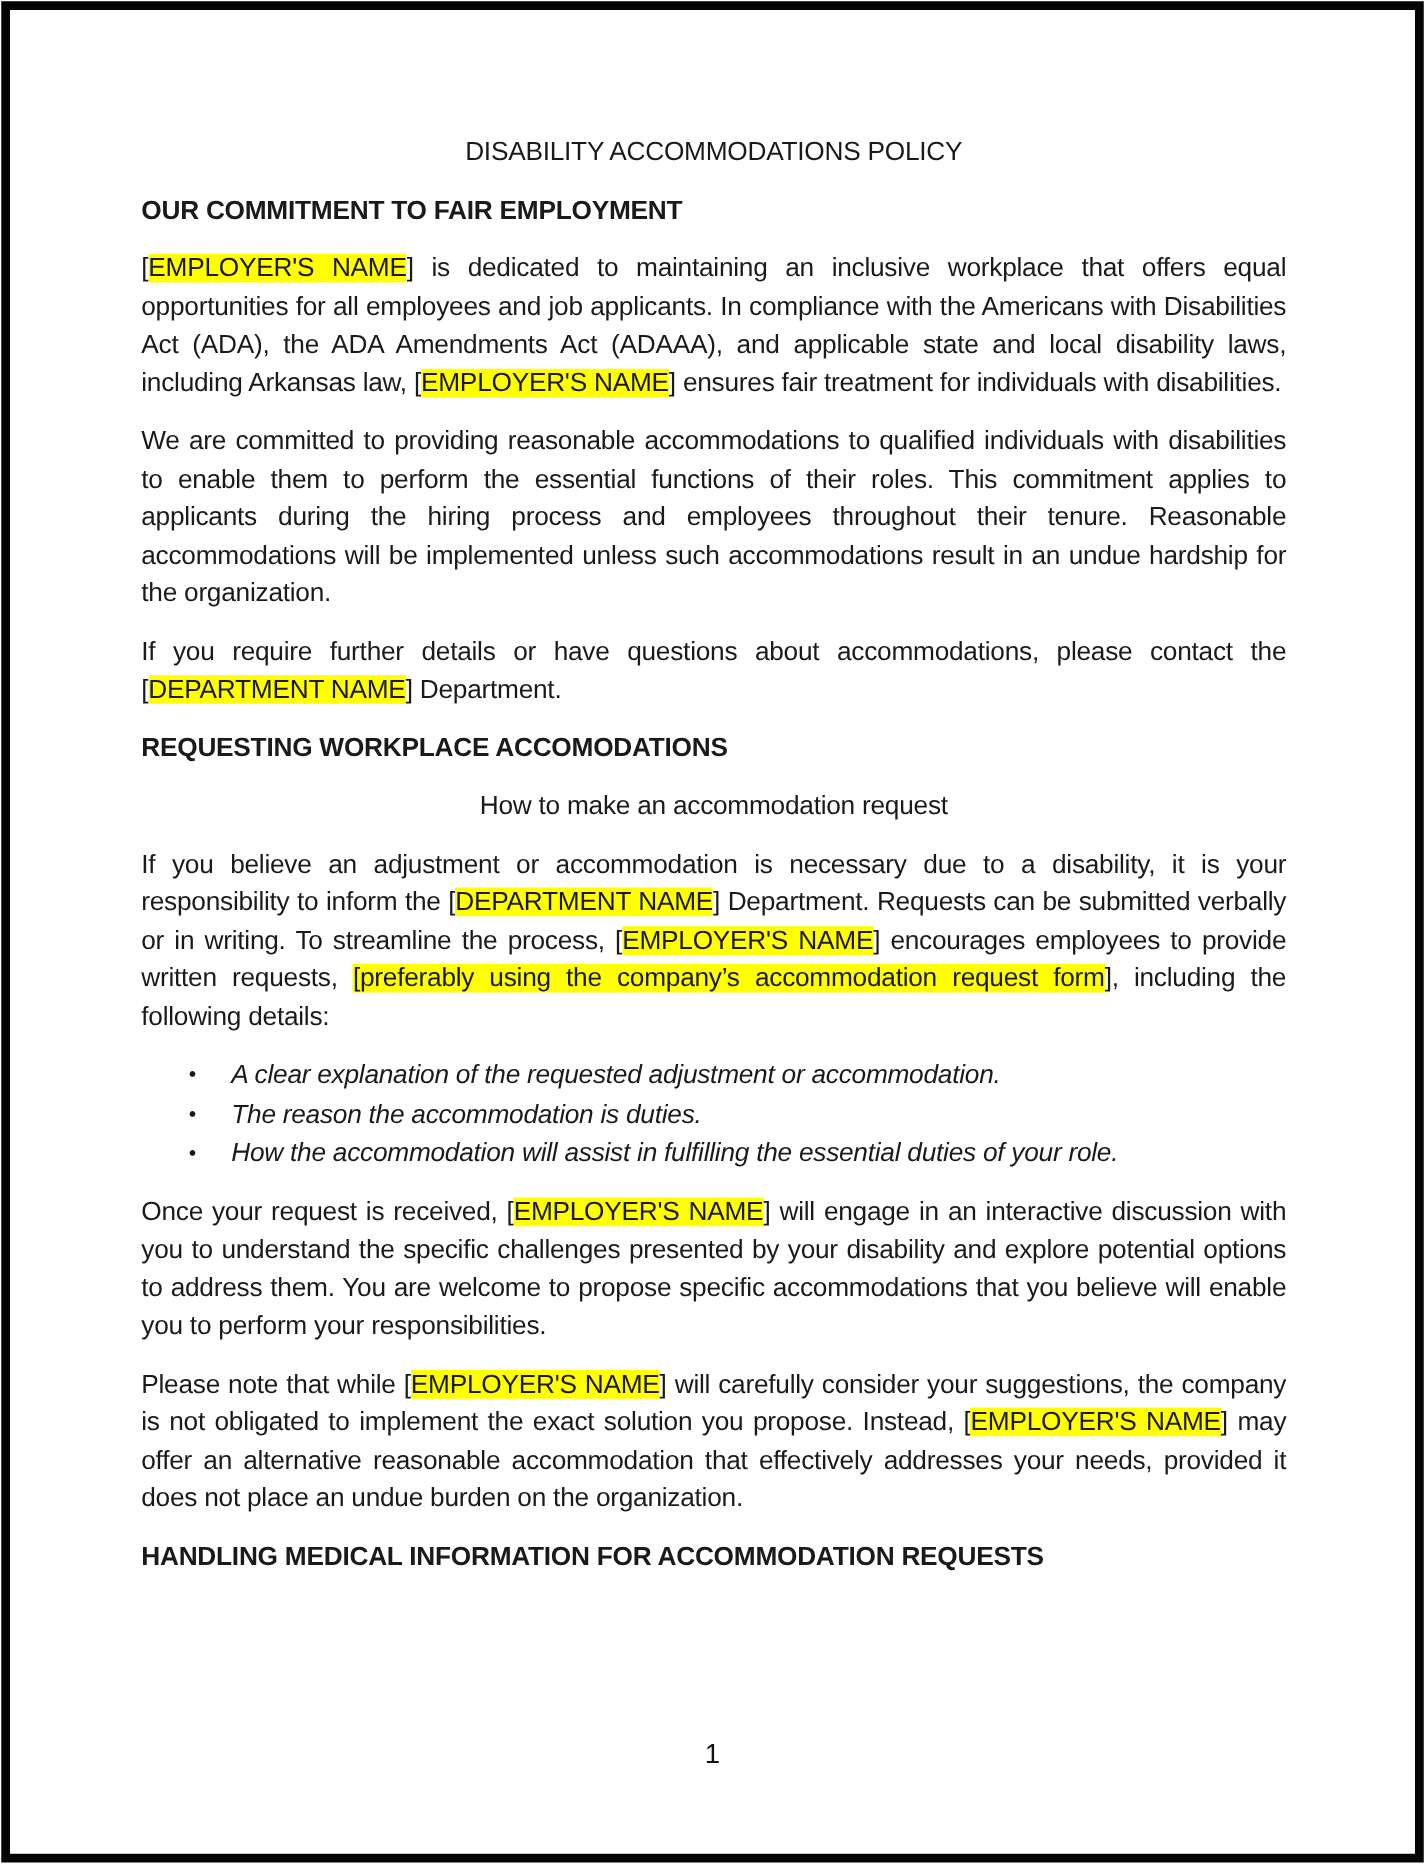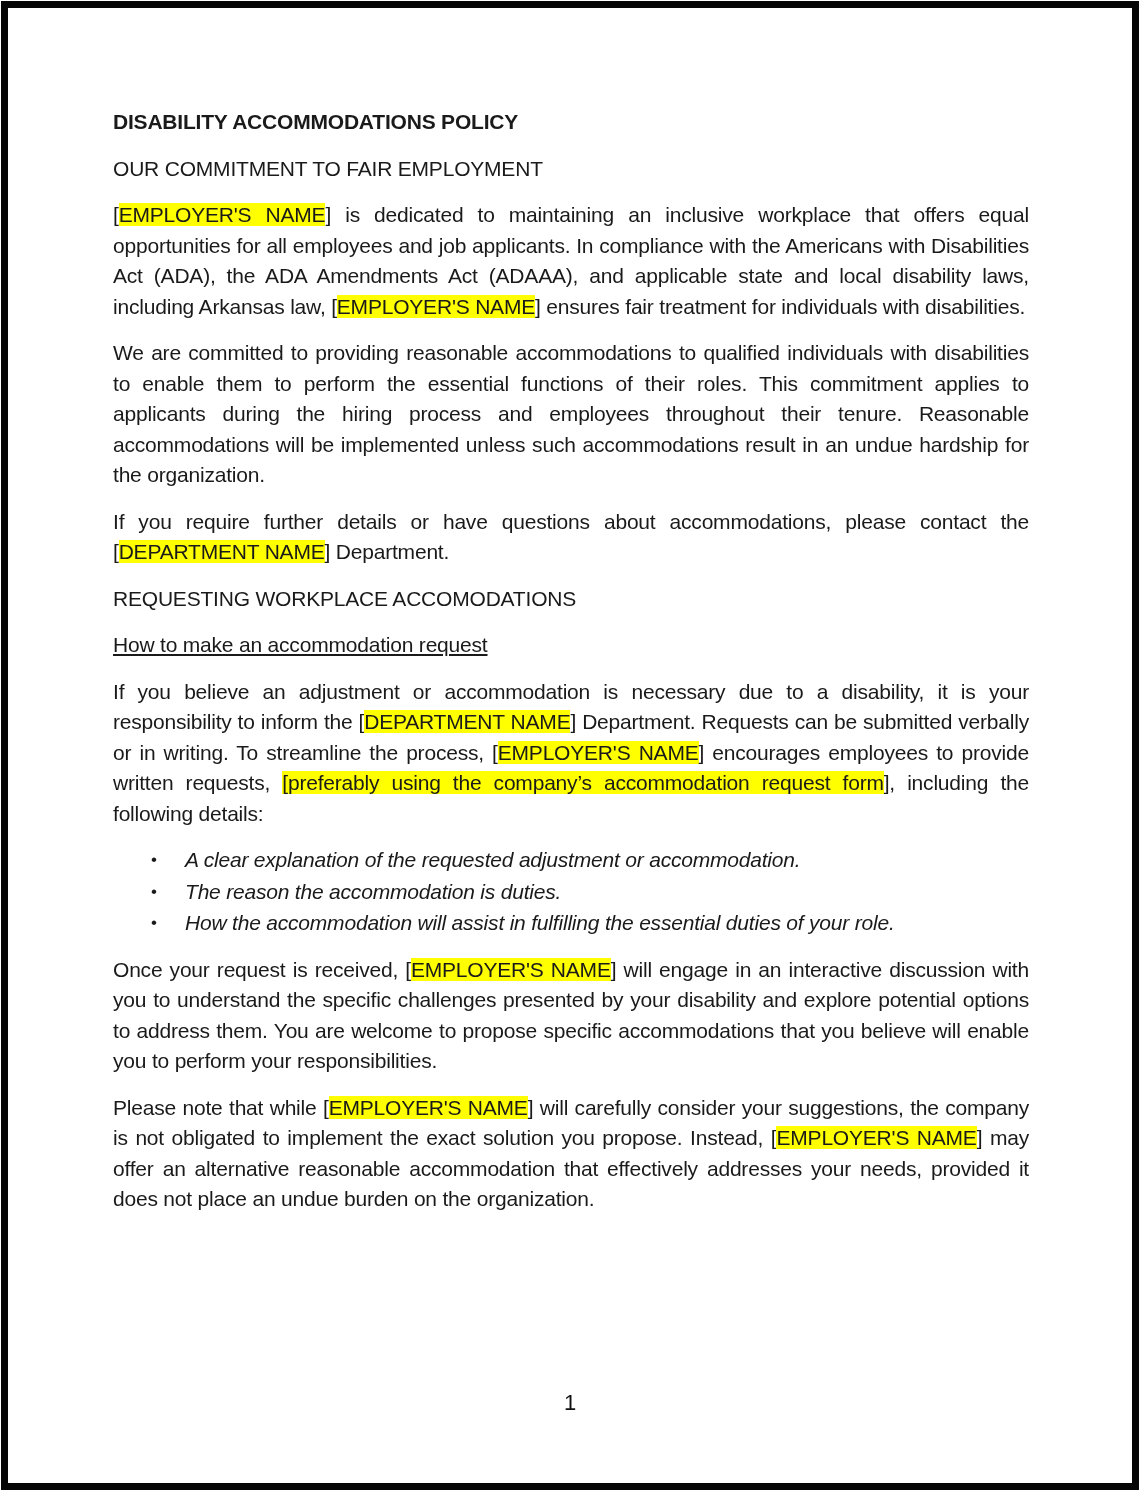--- a/index.html
+++ b/index.html
@@ -21,31 +21,31 @@
   .doc {
     position: absolute;
     left: 105px;
     top: 99px;
     width: 916px;
     font-size: 21px;
     letter-spacing: -0.2px;
     line-height: 30.5px;
   }
   .title {
-    text-align: left;
+    text-align: center;
+    font-weight: normal;
+    margin: 0 0 16px 0;
+  }
+  .h-section {
     font-weight: bold;
     margin: 0 0 16px 0;
   }
-  .h-section {
-    font-weight: normal;
+  .h-sub {
     margin: 0 0 16px 0;
-  }
-  .h-sub {
-    text-decoration: underline;
-    margin: 0 0 16px 0;
+    text-align: center;
   }
   p.body-par {
     margin: 12px 0 16px 0;
     text-align: justify;
   }
   .hl { background: #ffff00; }
   ul.bullets {
     list-style: none;
     margin: 0 0 16px 0;
     padding: 0;
@@ -109,18 +109,19 @@
         </li>
       </ul>
 
 
 
       <p class="body-par"><span>Once your request is received, [</span><span class="hl">EMPLOYER'S NAME</span><span>] will engage in an interactive discussion with you to understand the specific challenges presented by your disability and explore potential options to address them. You are welcome to propose specific accommodations that you believe will enable you to perform your responsibilities.</span></p>
 
       <p class="body-par"><span>Please note that while [</span><span class="hl">EMPLOYER'S NAME</span><span>] will carefully consider your suggestions, the company is not obligated to implement the exact solution you propose. Instead, [</span><span class="hl">EMPLOYER'S NAME</span><span>] may offer an alternative reasonable accommodation that effectively addresses your needs, provided it does not place an undue burden on the organization.</span></p>
 
 
+      <p class="h-section">HANDLING MEDICAL INFORMATION FOR ACCOMMODATION REQUESTS</p>
 
     </div>
 
     <div class="footer">1</div>
   </div>
 </div>
 
 </body></html>

